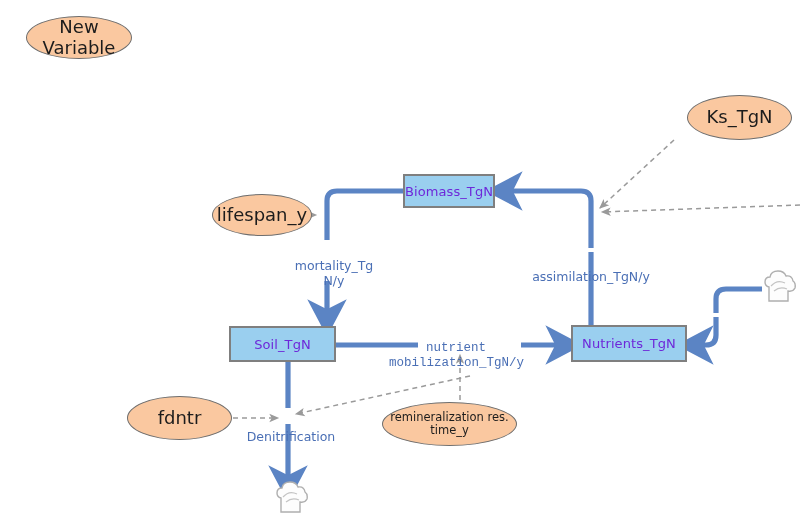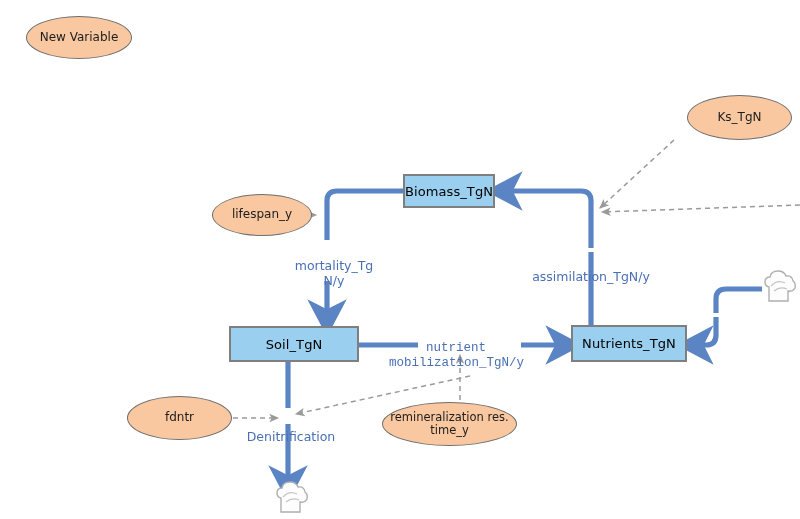--- a/index.html
+++ b/index.html
@@ -27,30 +27,30 @@
     position: absolute;
     box-sizing: border-box;
     display: flex;
     align-items: center;
     justify-content: center;
     text-align: center;
   }
   .stock {
     background: #9ACFEF;
     border: 2px solid #7F7F7F;
-    color: #000000;
+    color: #6d28d9;
     font-size: 13px;
     letter-spacing: .1px;
   }
   .aux {
     background: #FAC8A0;
     border: 1.6px solid #6E6E6E;
     border-radius: 50%;
     color: #1C1C1C;
-    font-size: 12px;
+    font-size: 18px;
     line-height: 1.12;
   }
   .flow-label {
     position: absolute;
     color: #4A6FB5;
     font-size: 12.5px;
     line-height: 1.15;
     text-align: center;
     white-space: pre-line;
   }
@@ -110,21 +110,21 @@
                Q784,271 786,276 Q792,275 793,281 Q796,283 795,288 Q793,292 788,291
                L788,301 Z"></path>
       <path d="M771,286 Q777,279 785,283" fill="none" stroke="#C4C4C4" stroke-width="1.2"></path>
       <path d="M774,291 Q780,286 787,289" fill="none" stroke="#C4C4C4" stroke-width="1.2"></path>
     </g>
   </svg>
 
   <div class="node stock" style="left:403px; top:174px; width:92px; height:34px;">
     <span>Biomass_TgN</span>
   </div>
-  <div class="node stock" style="left:229px; top:326px; width:130px; height:36px;">
+  <div class="node stock" style="left:229px; top:326px; width:107px; height:36px;">
     <span>Soil_TgN</span>
   </div>
   <div class="node stock" style="left:571px; top:325px; width:116px; height:37px;">
     <span>Nutrients_TgN</span>
   </div>
 
   <div class="node aux" style="left:26px; top:16px; width:106px; height:43px;">
     <span>New Variable</span>
   </div>
   <div class="node aux" style="left:212px; top:194px; width:100px; height:42px;">

